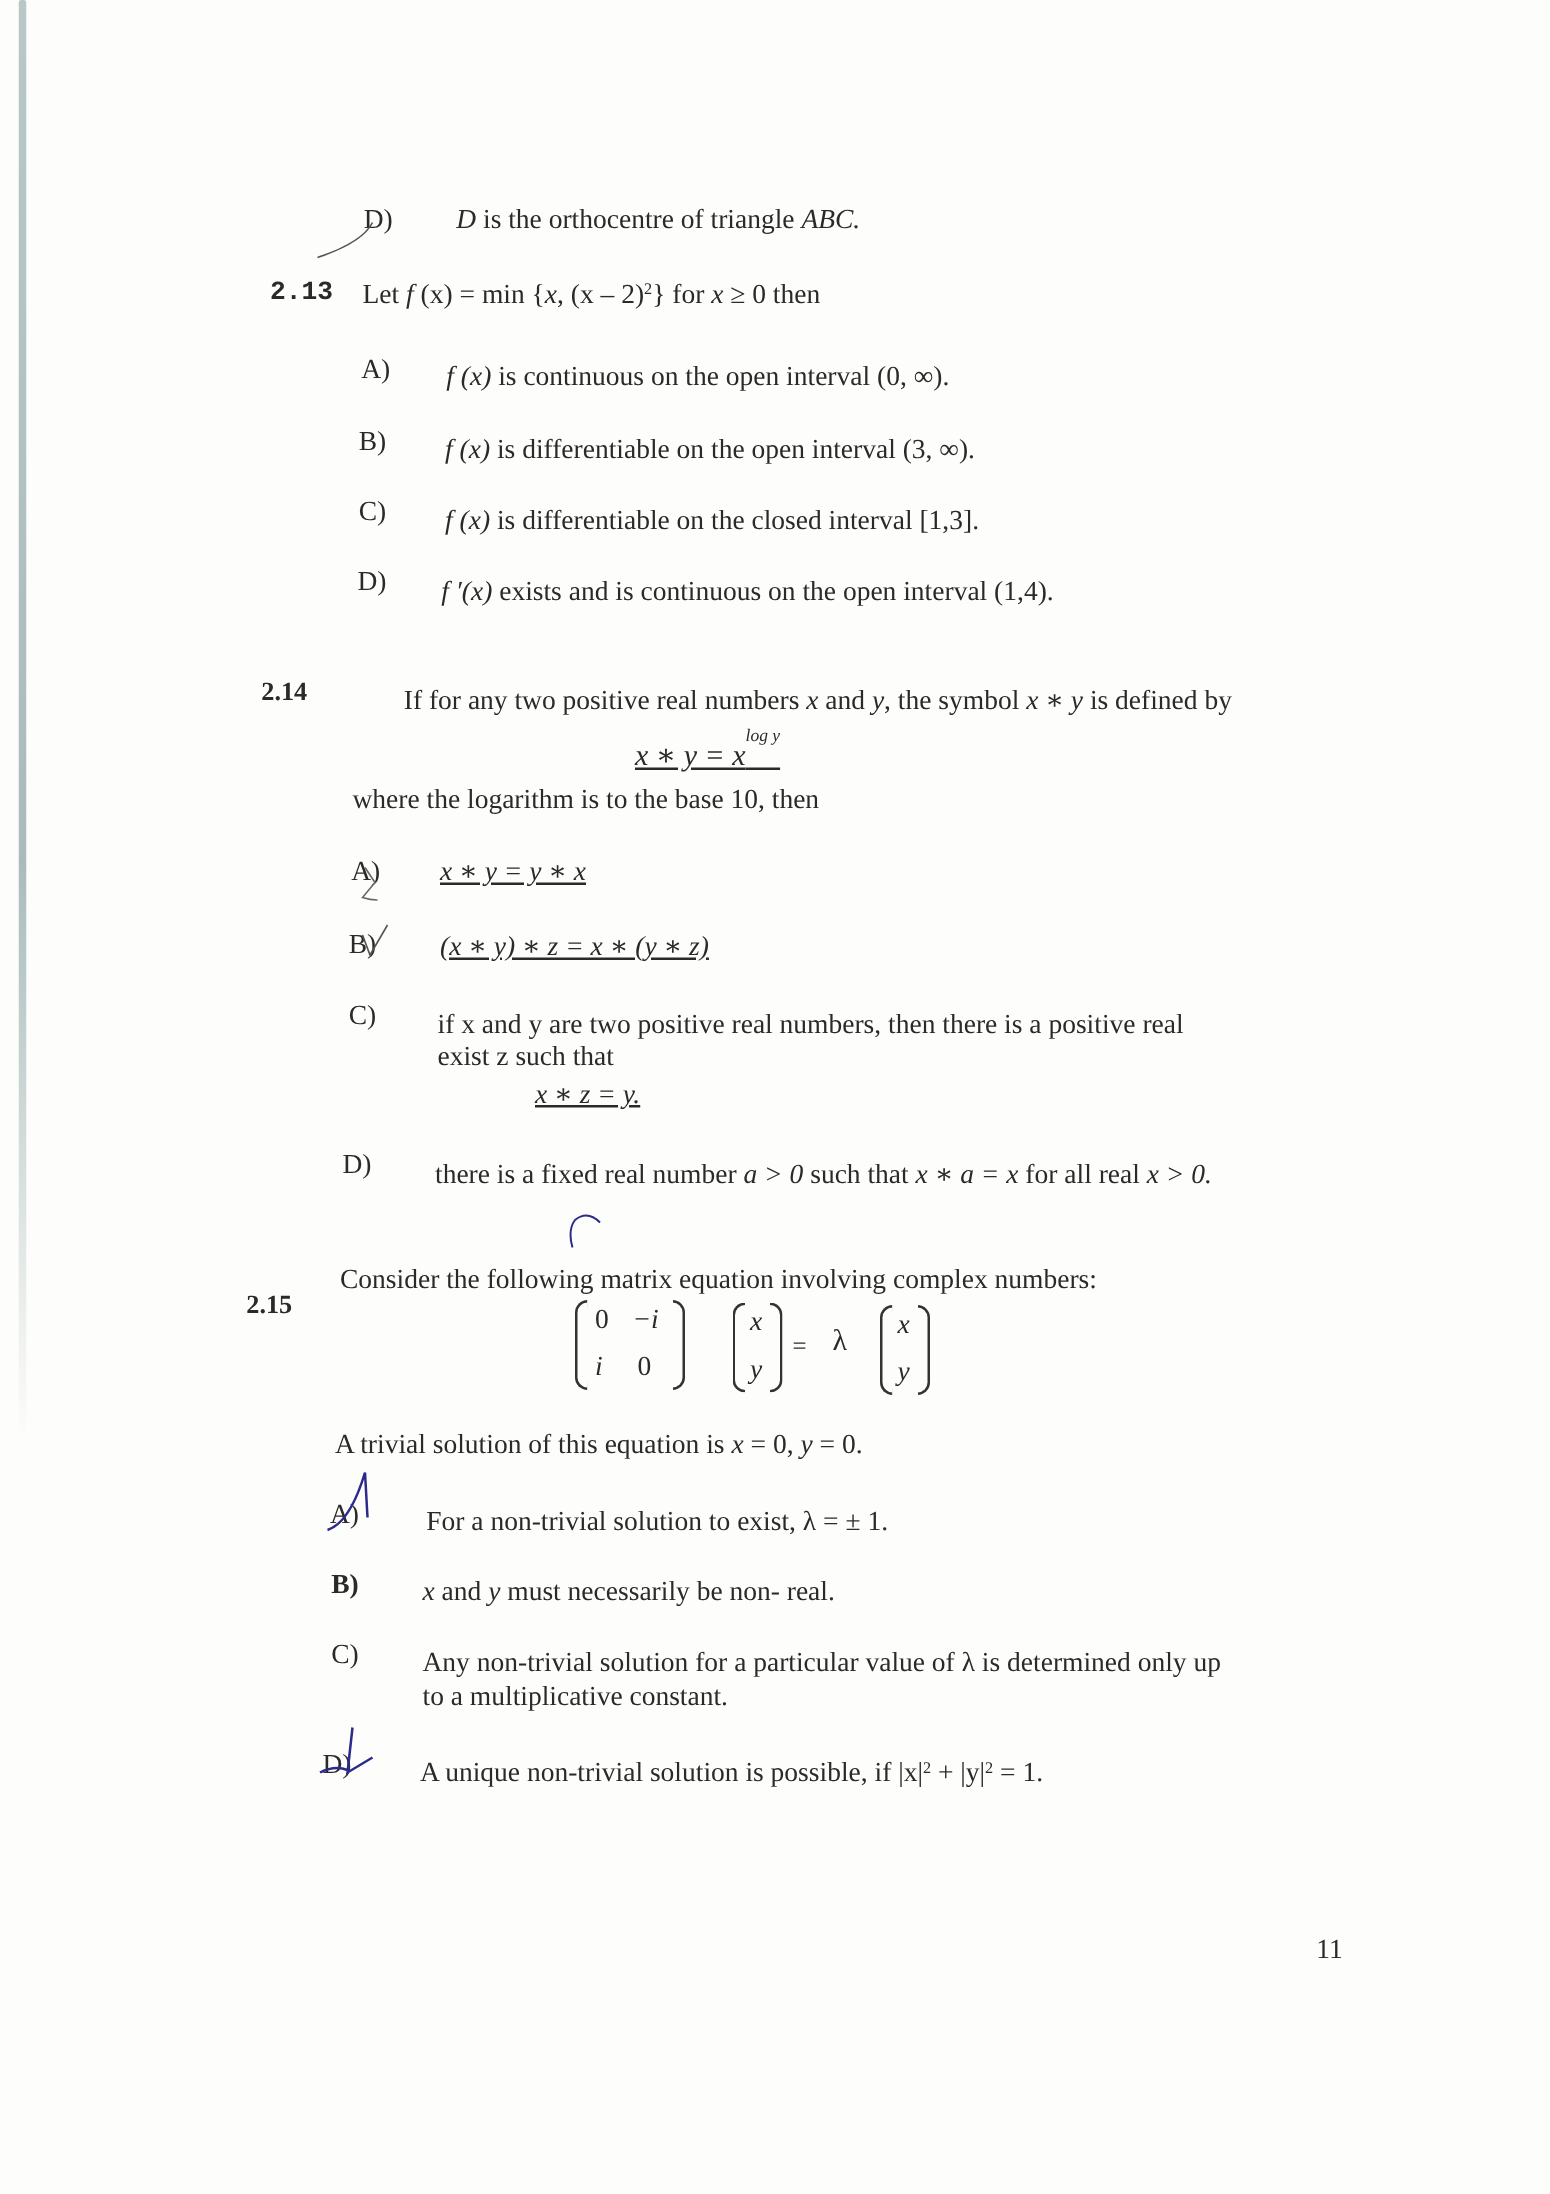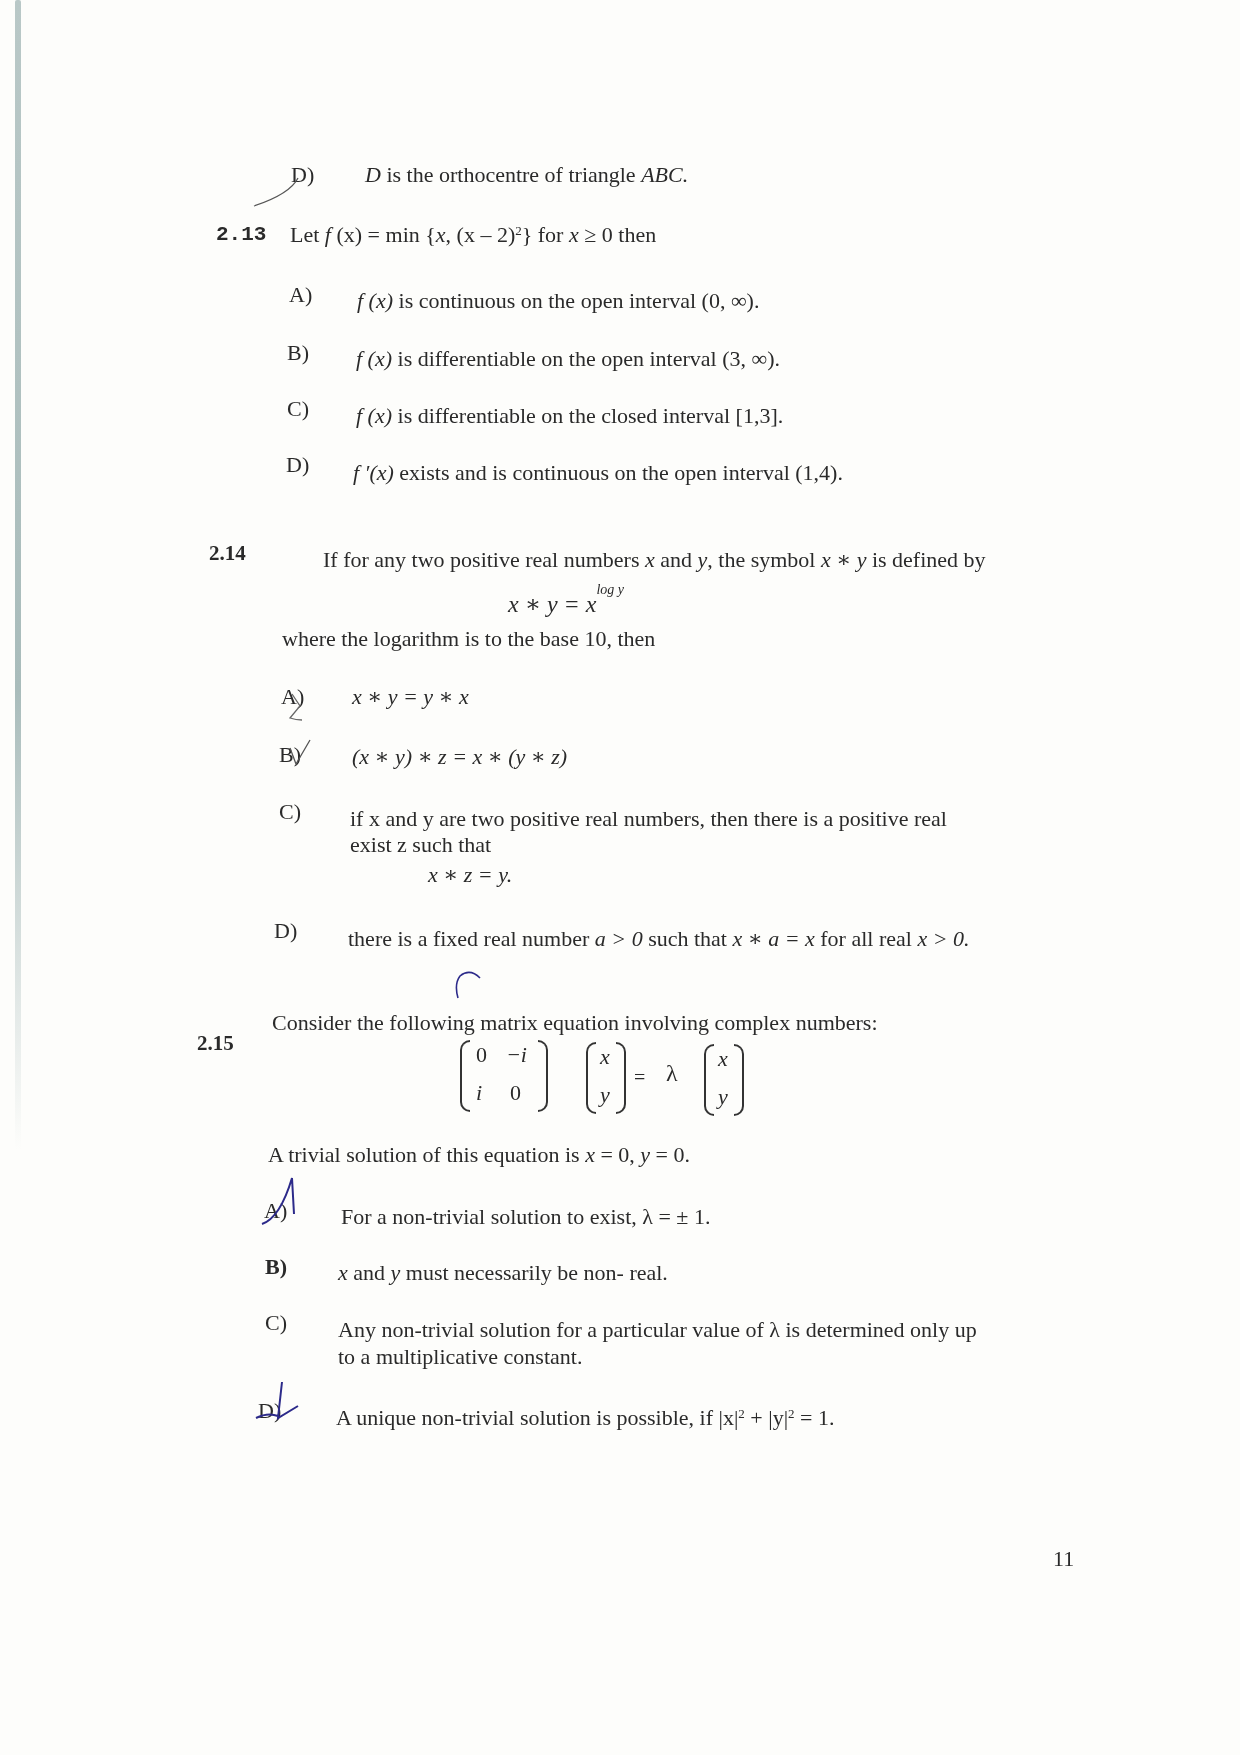--- a/index.html
+++ b/index.html
@@ -12,21 +12,21 @@
     .edge-line {
       position:absolute; left:15px; top:0; width:6px; height:1150px;
       background:linear-gradient(to bottom, #b9c8c7 0%, #a9bcbb 60%, rgba(200,212,212,0) 100%);
       border-radius:2px;
     }
     .t { position:absolute; font-size:22px; line-height:26px; white-space:nowrap; }
     .qnum { font-weight:bold; font-size:21px; }
     .lbl { font-size:22px; }
     i { font-style:italic; }
     sup { font-size:13px; vertical-align:top; position:relative; top:-4px; }
-    .eq { position:absolute; font-size:24px; font-style:italic; white-space:nowrap; }
+    .eq { position:absolute; font-size:24px; font-style:italic; white-space:nowrap;text-decoration:underline; }
     .ink { position:absolute; pointer-events:none; }
 
     
     .matrix { position:absolute; height:72px; }
     .paren { position:absolute; top:0; width:10px; height:72px; border:2px solid #333; box-sizing:border-box; }
     .paren.l { border-right:none; border-radius:12px 0 0 12px; }
     .paren.r { border-left:none; border-radius:0 12px 12px 0; }
     .cell { position:absolute; font-size:22px; font-family:"Liberation Serif", serif; }
     .page-num { position:absolute; left:1053px; top:1546px; font-size:22px; }
   </style>

